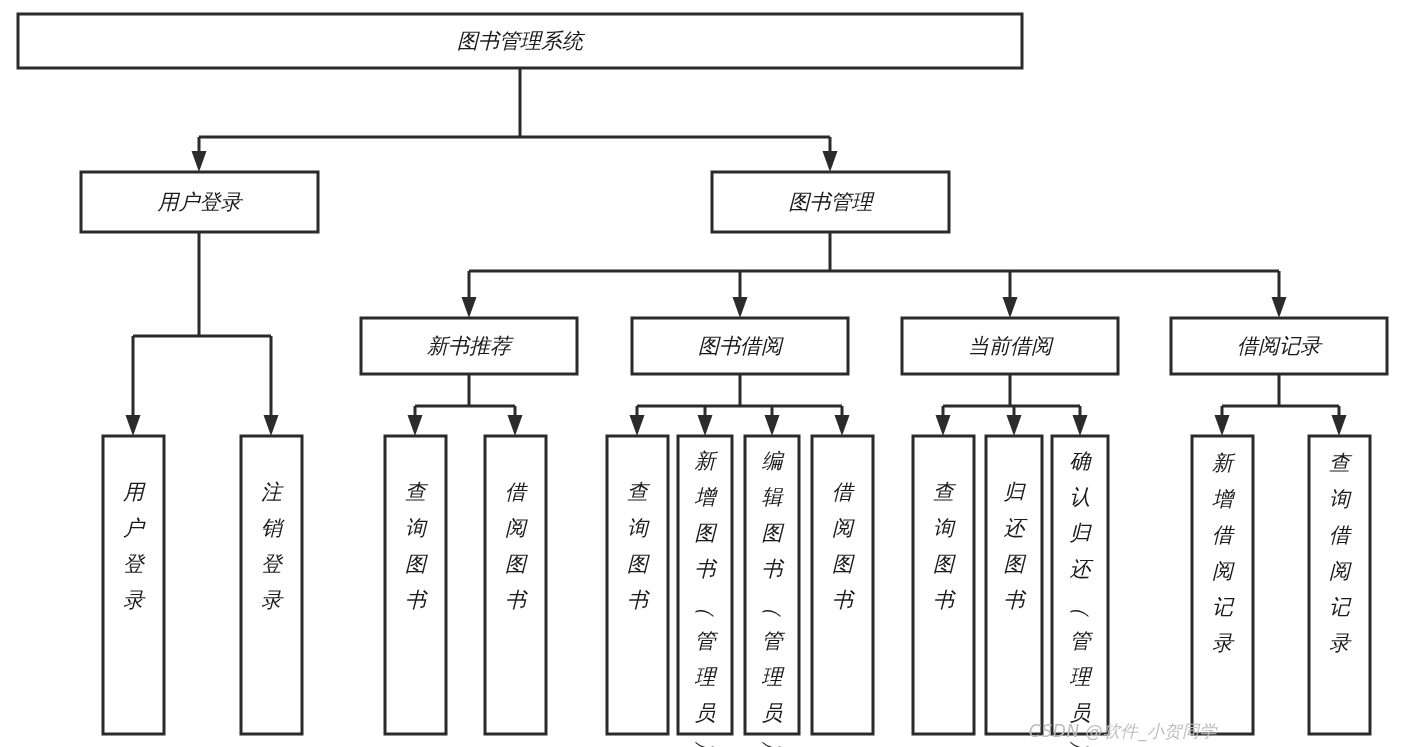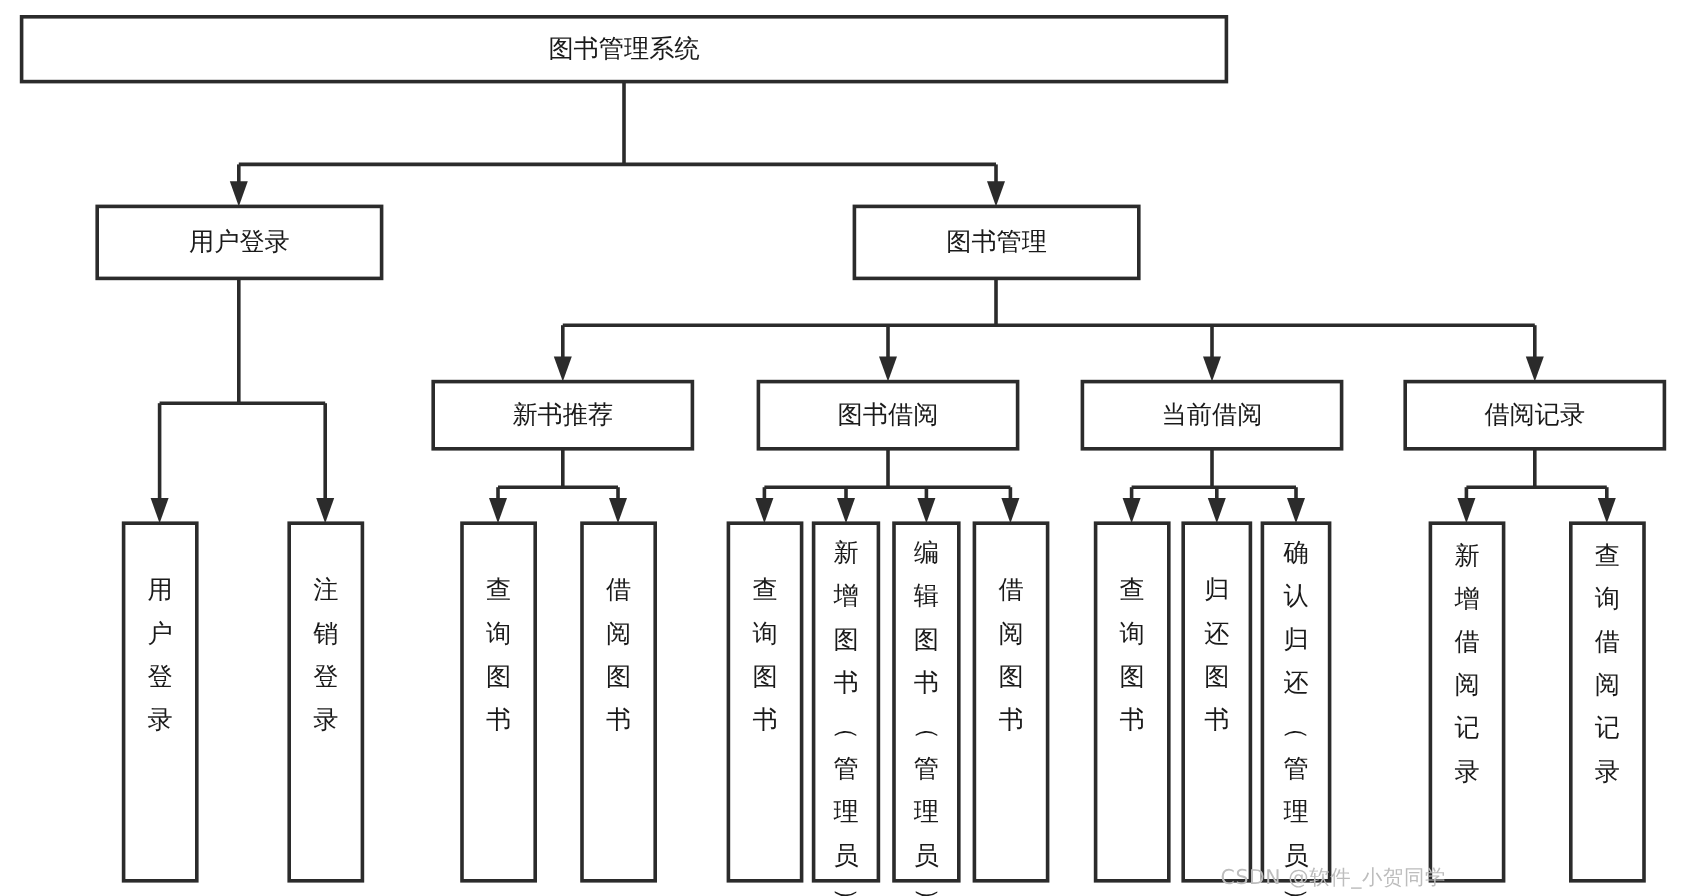--- a/index.html
+++ b/index.html
@@ -11,20 +11,21 @@
     width: 1405px;
     height: 747px;
     font-family: "DejaVu Sans", "Liberation Sans", sans-serif;
     overflow: hidden;
   }
   #diagram-root {
     position: relative;
     width: 1229px;
     height: 747px;
     background: #ffffff;
+    font-style: italic;
   }
   svg.diagram-canvas {
     position: absolute;
     left: 0;
     top: 0;
     width: 1405px;
     height: 747px;
   }
   .node-box {
     fill: #ffffff;
@@ -50,21 +51,21 @@
   }
   .node-label-v-char {
     font-family: "DejaVu Sans", "Liberation Sans", sans-serif;
     font-size: 21px;
     fill: #1a1a1a;
     text-anchor: middle;
     dominant-baseline: middle;
   }
   .watermark-text {
     position: absolute;
-    right: 24px;
+    right: 12px;
     bottom: 4px;
     font-family: "DejaVu Sans", "Liberation Sans", sans-serif;
     font-size: 17px;
     color: #bdbdbd;
     white-space: nowrap;
     letter-spacing: 0.5px;
   }
 </style>
 </head>
 <body>

